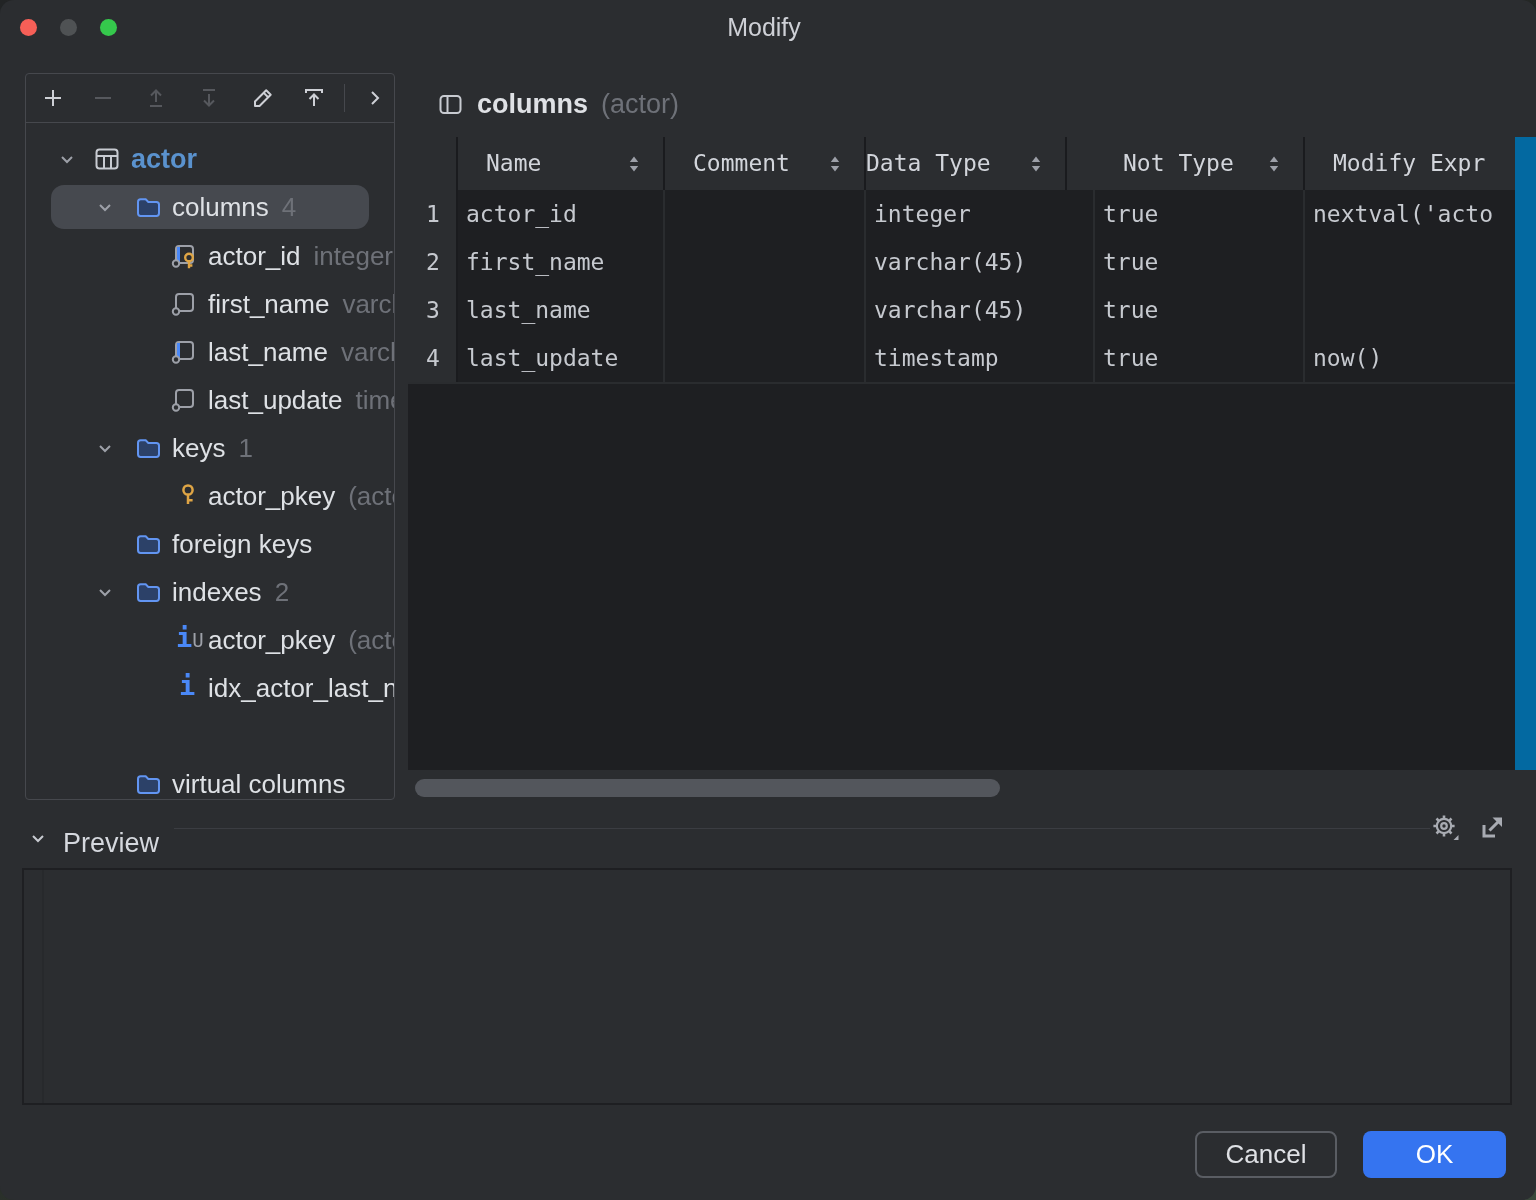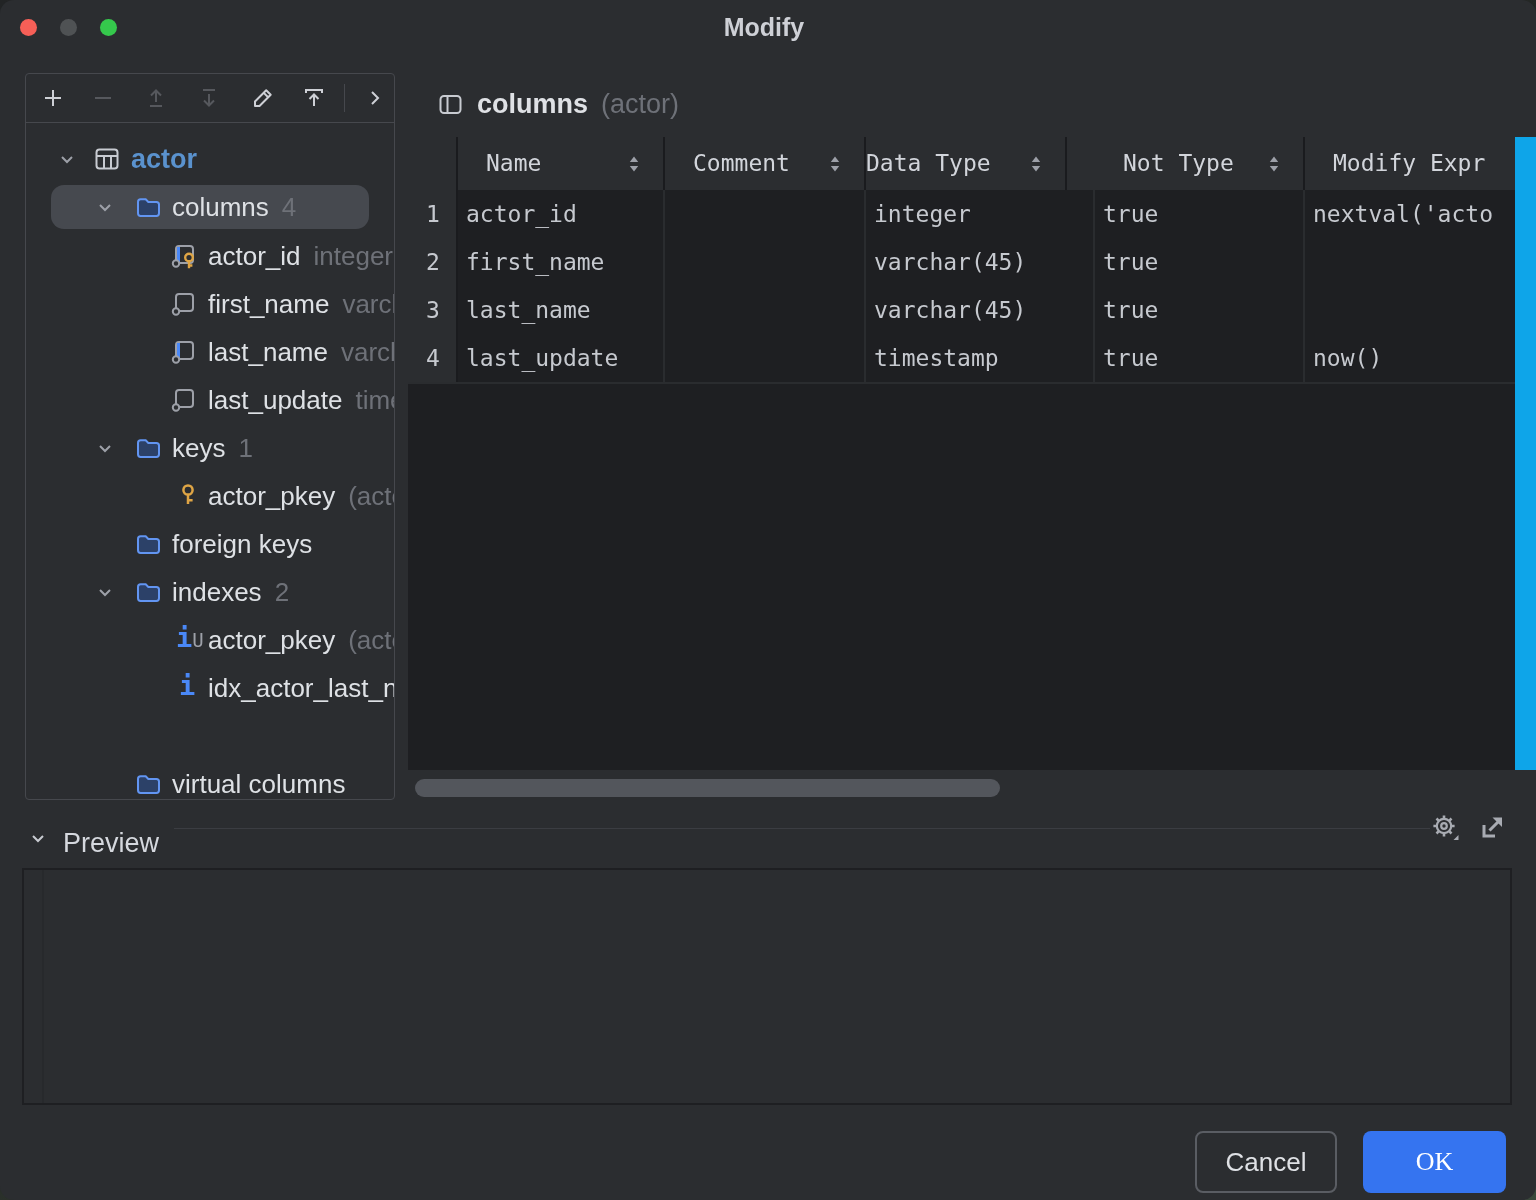--- a/index.html
+++ b/index.html
@@ -14,21 +14,21 @@
     background:#2B2D30;border-radius:14px;overflow:hidden;
     color:#DFE1E5;
   }
   
   .titlebar{position:absolute;left:0;top:0;right:0;height:56px;}
   .tl{position:absolute;top:19px;width:17px;height:17px;border-radius:50%;}
   .tl.close{left:20px;background:#F65F57;}
   .tl.min{left:60px;background:#4F5254;}
   .tl.zoom{left:100px;background:#35C84C;}
   .wtitle{position:absolute;left:0;right:8px;top:0;height:56px;line-height:54px;
-    text-align:center;font-size:25px;font-weight:bold;color:#CED0D6;}
+    text-align:center;font-size:25px;font-weight:normal;color:#CED0D6;}
   
   .left-panel{position:absolute;left:25px;top:73px;width:370px;height:727px;
     border:1px solid #46484D;border-radius:4px;box-sizing:border-box;}
   .toolbar{position:absolute;left:0;top:0;right:0;height:48px;border-bottom:1px solid #46484D;}
   .tbtn{position:absolute;top:7px;width:34px;height:34px;display:flex;align-items:center;justify-content:center;color:#CED0D6;}
   .tbtn.dis{color:#56585D;}
   .tb-divider{position:absolute;left:318px;top:10px;width:1px;height:28px;background:#46484D;}
   .tree{position:absolute;left:0;top:48px;right:0;bottom:0;overflow:hidden;}
   .trow{position:absolute;left:0;right:0;height:48px;}
   .trow.sel::before{content:"";position:absolute;left:25px;top:2px;width:318px;height:44px;
@@ -40,21 +40,21 @@
   .lbl .dim{color:#6E7178;}
   .tbl-name{color:#5A92CE;font-weight:bold;font-size:27px;}
   .idx-ic{position:absolute;top:6px;font-family:"DejaVu Sans Mono",monospace;white-space:nowrap;}
   .idx-i{color:#4A88F7;font-weight:bold;font-size:27px;}
   .idx-u{color:#9DA0A8;font-size:19px;}
   
   .editor-header{position:absolute;left:437px;top:84px;height:40px;display:flex;align-items:center;gap:13px;white-space:nowrap;}
   .eh-title{font-size:27px;font-weight:600;color:#DFE1E5;}
   .eh-ctx{font-size:27px;color:#6E7178;}
   
-  .table-panel{position:absolute;left:408px;top:137px;width:1128px;height:633px;background:#0ea5e9;}
+  .table-panel{position:absolute;left:408px;top:137px;width:1128px;height:633px;background:#0369a1;}
   .thead{position:absolute;left:0;top:0;width:1107px;height:53px;background:#2B2D30;}
   .th{position:absolute;top:0;height:53px;box-sizing:border-box;border-right:2px solid #1A1B1E;}
   .ht{position:absolute;left:28px;top:0;line-height:53px;font-family:"DejaVu Sans Mono",monospace;
     font-size:23px;color:#D2D5DB;white-space:nowrap;}
   .sort{position:absolute;right:18px;top:16px;width:22px;height:22px;}
   .tbody{position:absolute;left:0;top:53px;width:1107px;height:580px;background:#1E1F22;}
   .gutter-bg{position:absolute;left:0;top:0;width:50px;height:192px;background:#2B2D30;border-right:2px solid #1A1B1E;box-sizing:border-box;}
   .brow{position:absolute;left:0;right:21px;height:48px;}
   .bc{position:absolute;top:0;height:48px;line-height:48px;font-family:"DejaVu Sans Mono",monospace;
     font-size:23px;color:#C6C9CF;padding-left:8px;box-sizing:border-box;white-space:nowrap;overflow:hidden;}
@@ -64,25 +64,25 @@
   
   .hscroll{position:absolute;left:415px;top:779px;width:585px;height:18px;border-radius:9px;background:#53565C;}
   
   .pv-controls{position:absolute;top:812px;right:28px;display:flex;gap:14px;color:#A8ABB2;}
   .pv-head{position:absolute;left:28px;top:828px;right:106px;height:30px;display:flex;gap:15px;}
   .pv-label{font-size:27px;color:#D5D8DE;white-space:nowrap;}
   .pv-line{flex:1;height:1px;background:#3B3D42;}
   .pv-box{position:absolute;left:22px;top:868px;width:1490px;height:237px;border:2px solid #1E1F22;box-sizing:border-box;}
   .pv-gutter{position:absolute;left:18px;top:0;bottom:0;width:2px;background:#27292C;}
   
-  .btn{position:absolute;top:1131px;height:62px;border-radius:8px;font-size:26px;
+  .btn{position:absolute;top:1131px;height:47px;border-radius:8px;font-size:26px;
     display:flex;align-items:center;justify-content:center;box-sizing:border-box;
     font-family:"Liberation Sans",sans-serif;}
   .btn.cancel{left:1195px;width:142px;border:2px solid #5A5D63;color:#DFE1E5;background:transparent;}
-  .btn.ok{left:1363px;width:143px;background:#3574F0;color:#FFFFFF;border:none;font-family:Liberation Serif, serif;}
+  .btn.ok{left:1363px;width:143px;background:#3574F0;color:#FFFFFF;border:none;}
   svg{display:block;}
 </style>
 </head>
 <body>
 
 <div class="window">
 
   <div class="titlebar">
     <span class="tl close"></span>
     <span class="tl min"></span>

